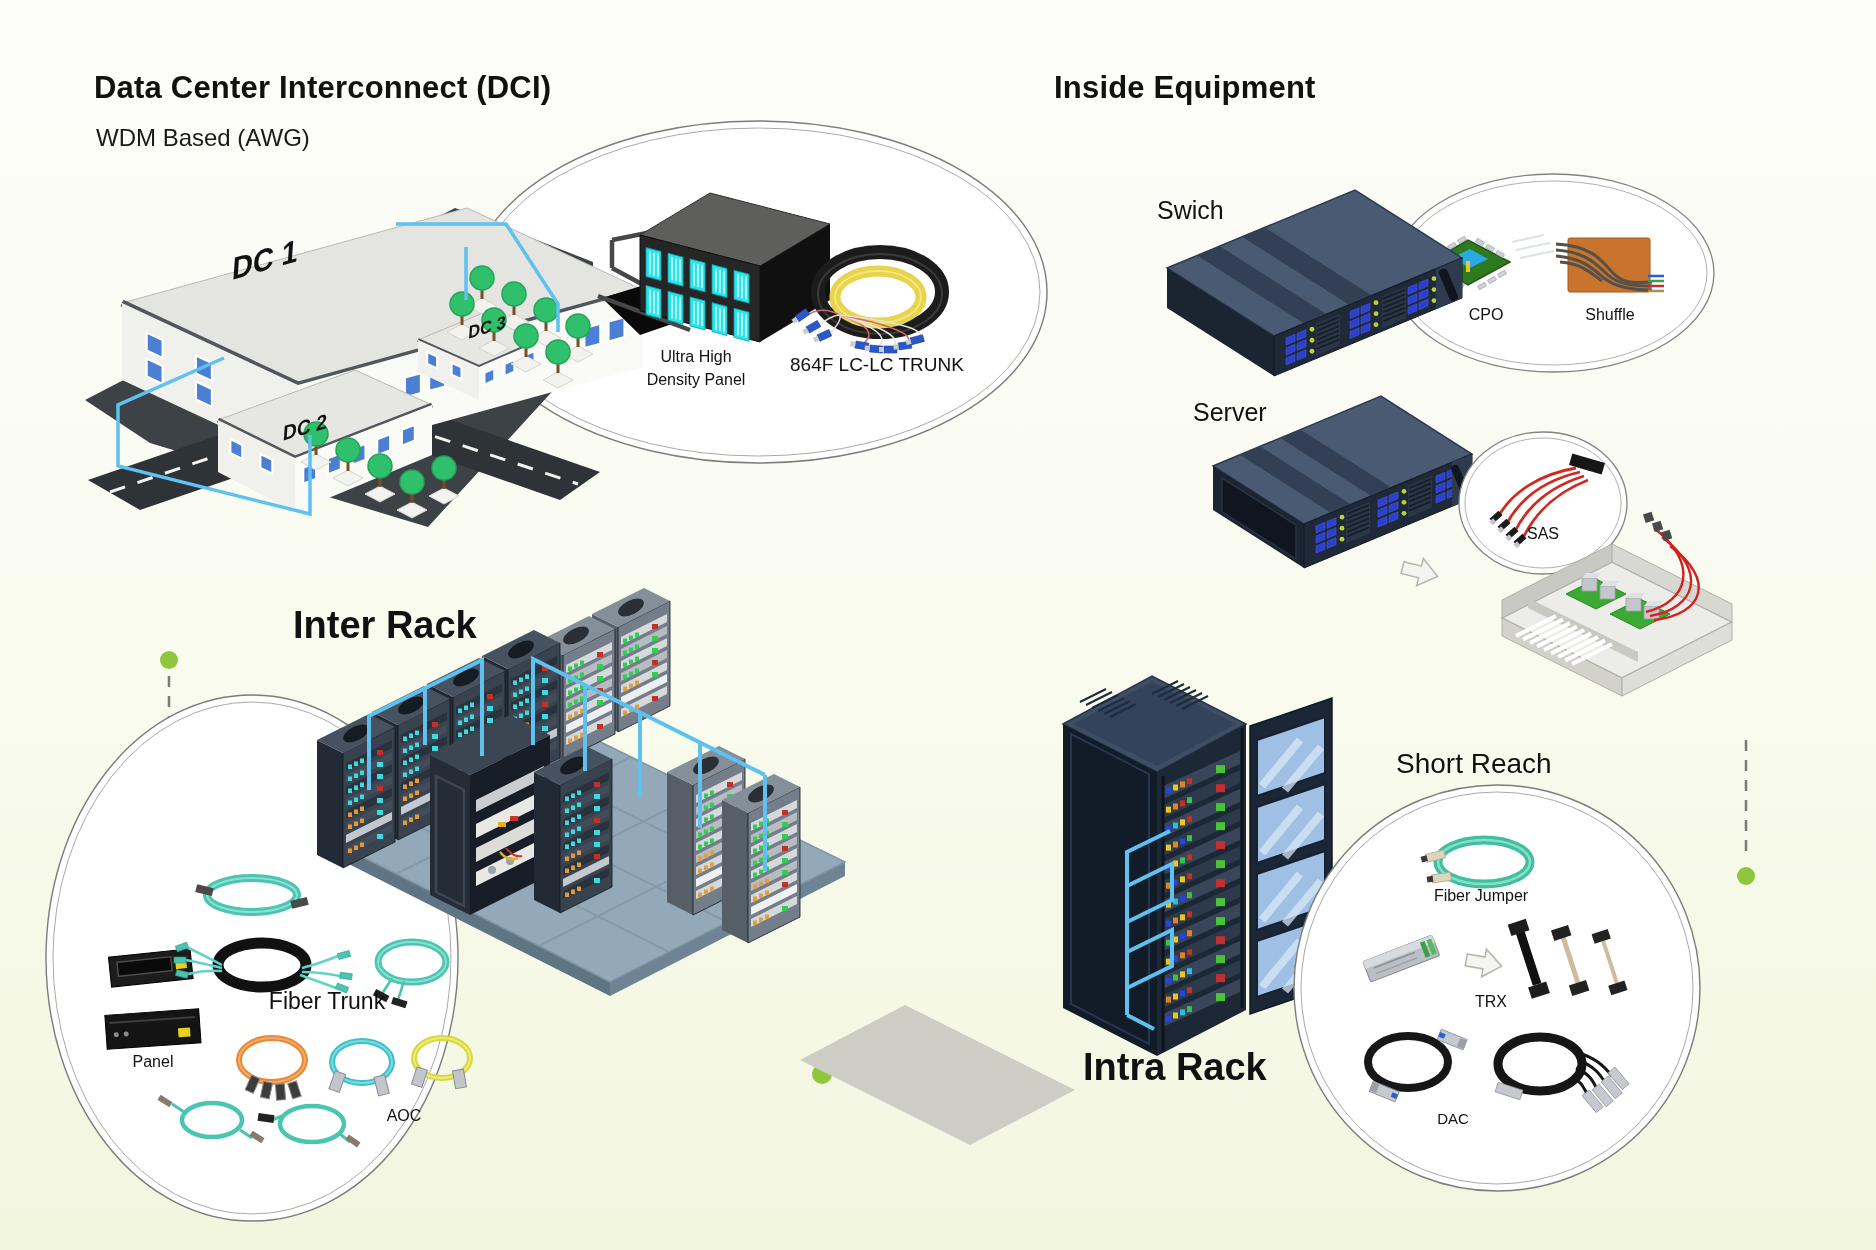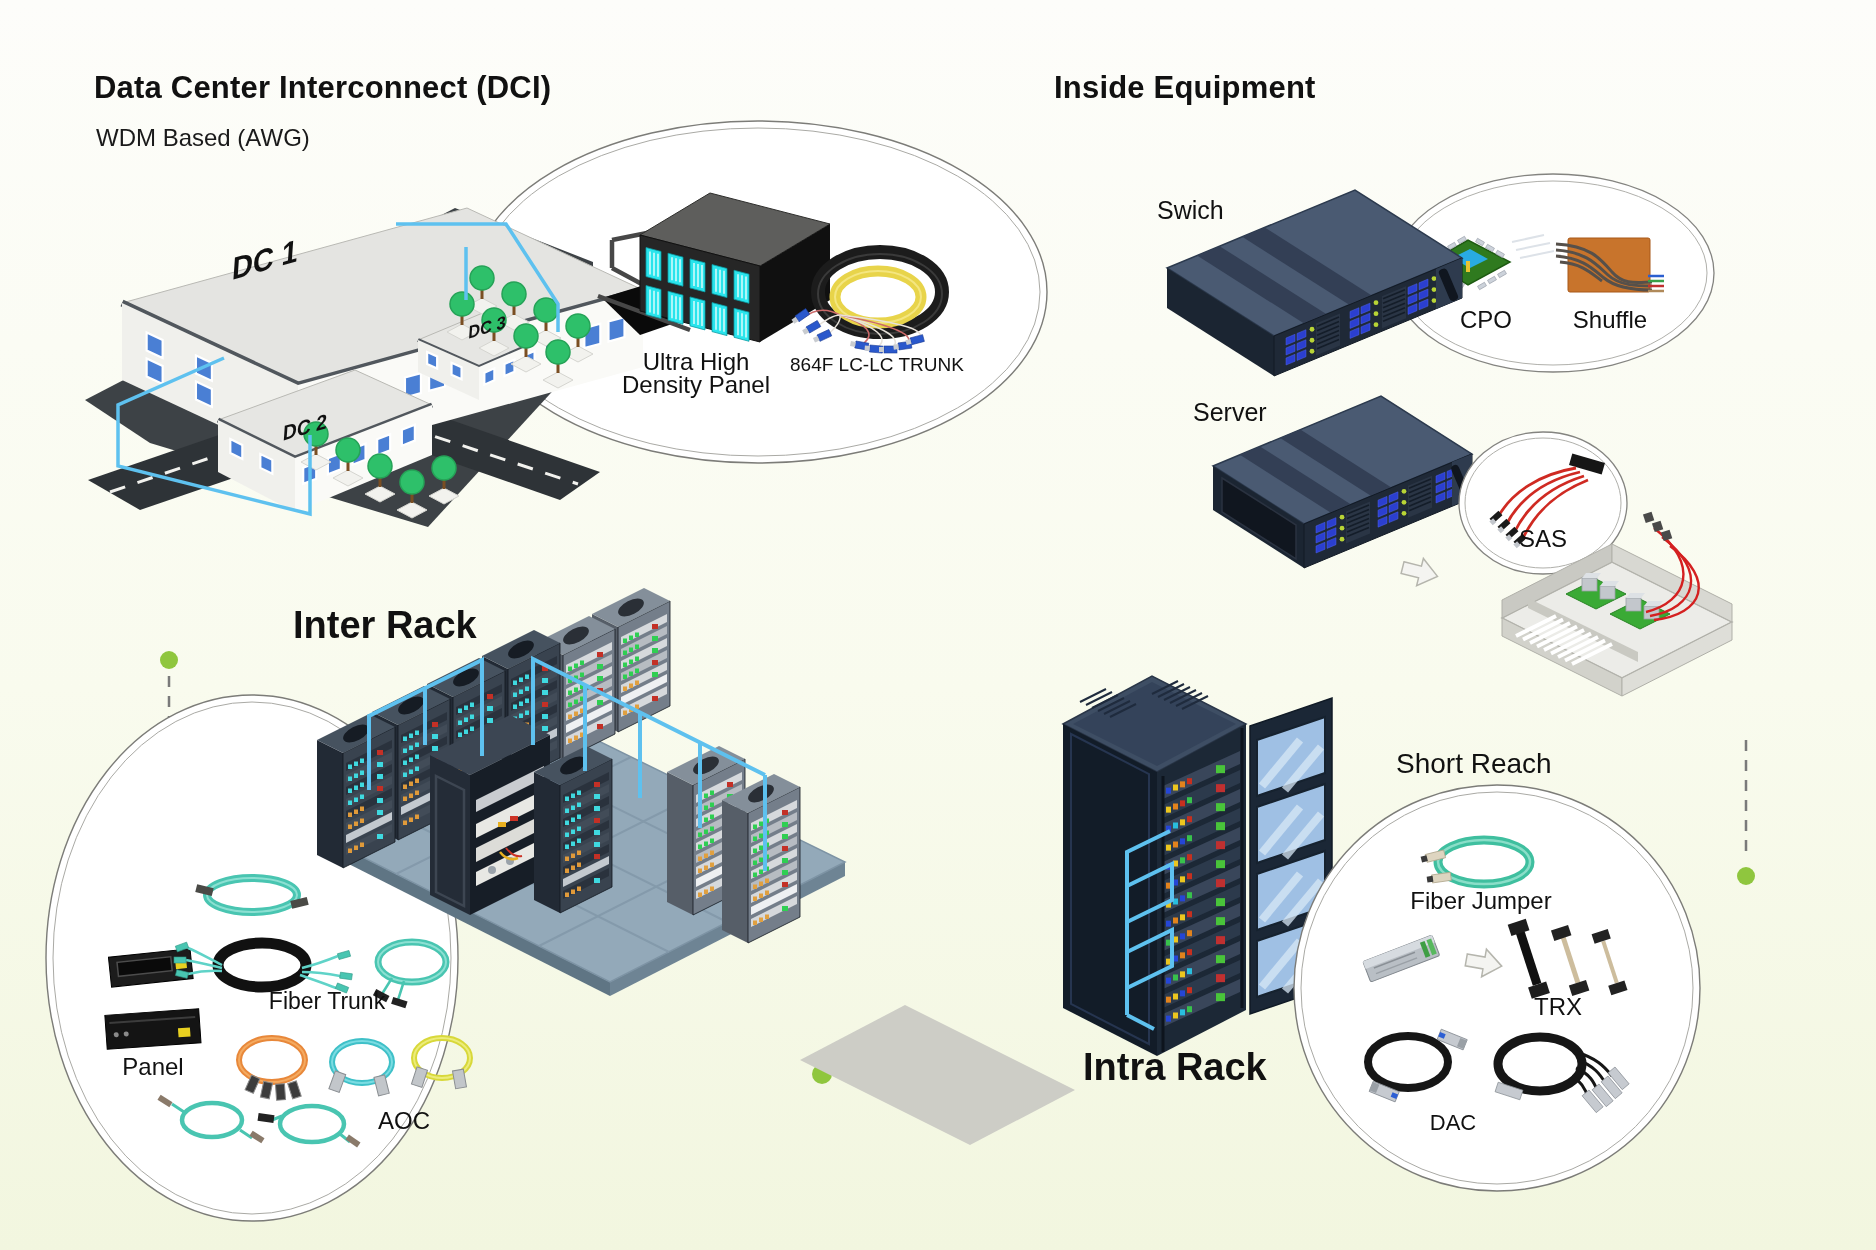--- a/index.html
+++ b/index.html
@@ -9,21 +9,21 @@
     background:linear-gradient(180deg,#fdfdfa 0%,#f9fbee 55%,#f2f6df 100%);
   }
   #stage{position:relative;width:1552px;height:1250px;}
   #art{position:absolute;left:0;top:0;z-index:1;}
   .label{position:absolute;z-index:5;color:#111;white-space:nowrap;line-height:1.15;}
   .h1{font-size:31px;font-weight:bold;letter-spacing:.2px;}
   .h2{font-size:38px;font-weight:bold;}
   .sub{font-size:24px;color:#1a1a1a;}
   .med{font-size:25px;}
   .med2{font-size:28px;}
-  .small{font-size:24px;text-align:center;}
+  .small{font-size:16px;text-align:center;}
   .small19{font-size:19px;}
   .roof{font-weight:bold;text-align:center;transform:rotate(-16deg) skewX(-20deg);}
   .dc1{font-size:30px;}
   .dc2{font-size:20px;}
   .dc3{font-size:17px;}
 </style>
 </head>
 <body>
 
 <div id="stage">
@@ -1210,15 +1210,15 @@
   <div class="label small" style="left:1493px;top:525px;width:100px;">SAS</div>
 
   <div class="label h2" style="left:293px;top:604px;">Inter Rack</div>
   <div class="label small" style="left:247px;top:988px;width:160px;font-size:23px;">Fiber Trunk</div>
   <div class="label small" style="left:93px;top:1053px;width:120px;">Panel</div>
   <div class="label small" style="left:344px;top:1107px;width:120px;">AOC</div>
 
   <div class="label h2" style="left:1083px;top:1046px;">Intra Rack</div>
   <div class="label med2" style="left:1396px;top:748px;">Short Reach</div>
   <div class="label small" style="left:1391px;top:887px;width:180px;">Fiber Jumper</div>
-  <div class="label small" style="left:1498px;top:993px;width:120px;">TRX</div>
-  <div class="label small" style="left:1393px;top:1110px;width:120px;font-size:22px;">DAC</div>
+  <div class="label small" style="left:1431px;top:993px;width:120px;">TRX</div>
+  <div class="label small" style="left:1393px;top:1110px;width:120px;font-size:15px;">DAC</div>
 </div>
 
 </body></html>

